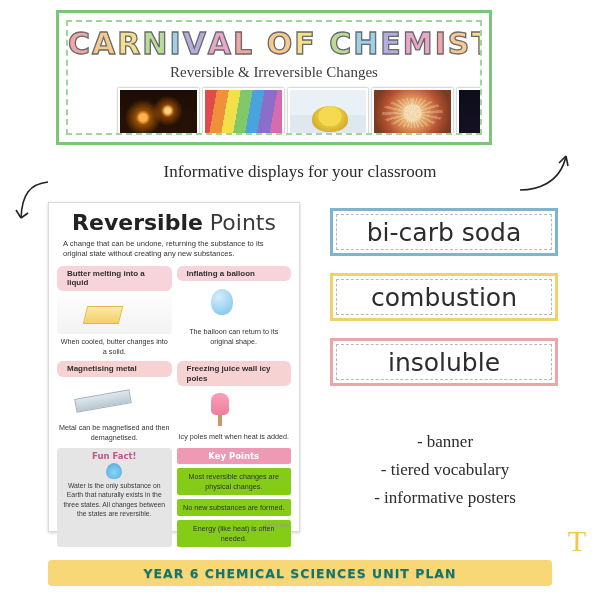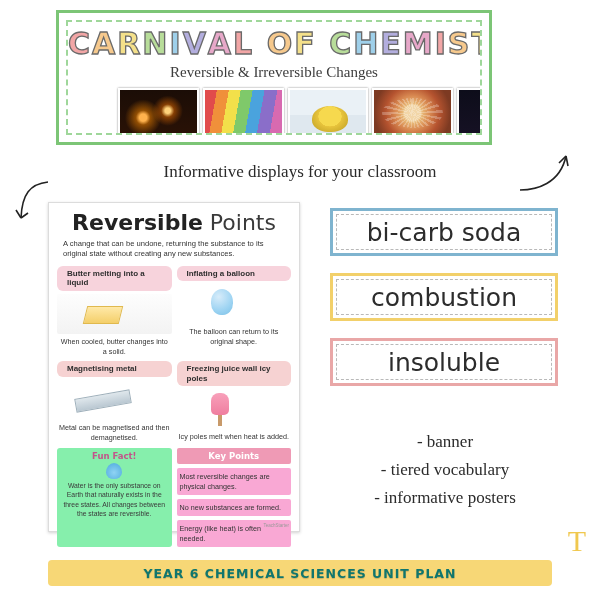--- a/index.html
+++ b/index.html
@@ -193,21 +193,21 @@
     line-height: 1.35;
     padding: 0 2px;
   }
   .poster-bottom {
     display: grid;
     grid-template-columns: 1fr 1fr;
     gap: 5px;
     margin-top: 6px;
   }
   .fun-fact {
-    background: #86efac;
+    background: #e5e5e5;
     border-radius: 3px;
     padding: 3px;
     text-align: center;
   }
   .fun-fact .ff-title {
     font-size: 8.5px; font-weight: bold; color: #c2548a;
     font-family: "DejaVu Sans", sans-serif;
   }
   .ff-icon {
     width: 16px; height: 16px; margin: 2px auto 1px;
@@ -216,22 +216,23 @@
   }
   .fun-fact p { margin: 2px 1px 0; font-size: 6.8px; line-height: 1.35; color: #3a3a3a; }
   .key-points { }
   .kp-head {
     background: #ef9ab5; color: #fff;
     font-size: 8.5px; font-weight: bold;
     text-align: center; padding: 3px 0; border-radius: 2px;
     font-family: "DejaVu Sans", sans-serif;
   }
   .kp-item {
-    background: #f9a8d4;
+    background: #84cc16;
     font-size: 7.2px;
+    text-align: center;
     padding: 4px 3px;
     margin-top: 4px;
     border-radius: 2px;
     color: #333;
     line-height: 1.3;
   }
   .poster-credit {
     position: absolute;
     right: 10px; bottom: 3px;
     font-size: 4.5px; color: #9a9a9a;

